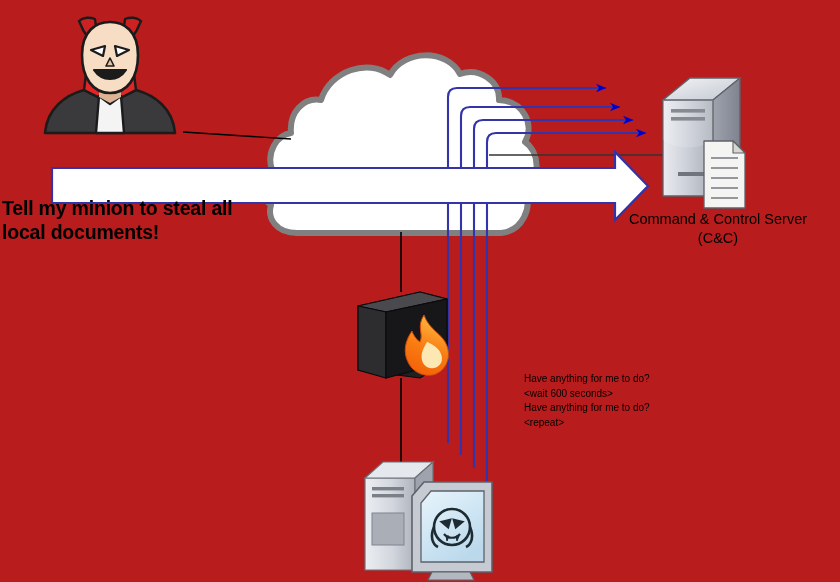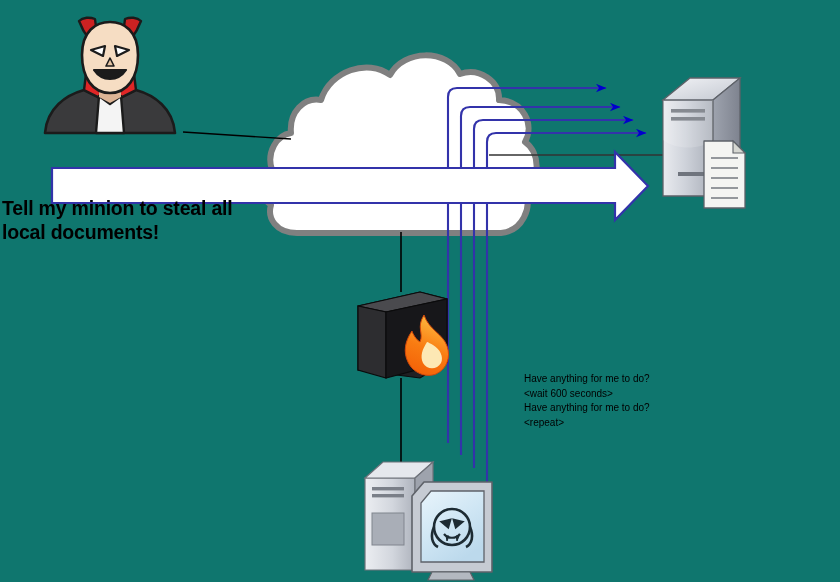--- a/index.html
+++ b/index.html
@@ -4,21 +4,21 @@
 <style>
   html, body {
     margin: 0;
     padding: 0;
     background: #ffffff;
   }
   #canvas {
     position: relative;
     width: 840px;
     height: 582px;
-    background: #0f766e;
+    background: #b91c1c;
     overflow: hidden;
     font-family: "Liberation Sans", sans-serif;
   }
   .layer {
     position: absolute;
     left: 0;
     top: 0;
     width: 840px;
     height: 582px;
   }
@@ -219,19 +219,21 @@
         <line x1="711" y1="188" x2="738" y2="188"></line>
         <line x1="711" y1="198" x2="738" y2="198"></line>
       </g>
     </g>
 
   </svg>
 
   <div class="txt" id="attacker-quote">Tell my minion to steal all
 local documents!</div>
 
+  <div class="txt" id="cnc-label">Command &amp; Control Server
+(C&amp;C)</div>
 
   <div class="txt" id="beacon-log">Have anything for me to do?
 &lt;wait 600 seconds&gt;
 Have anything for me to do?
 &lt;repeat&gt;</div>
 
 </div>
 
 </body></html>

